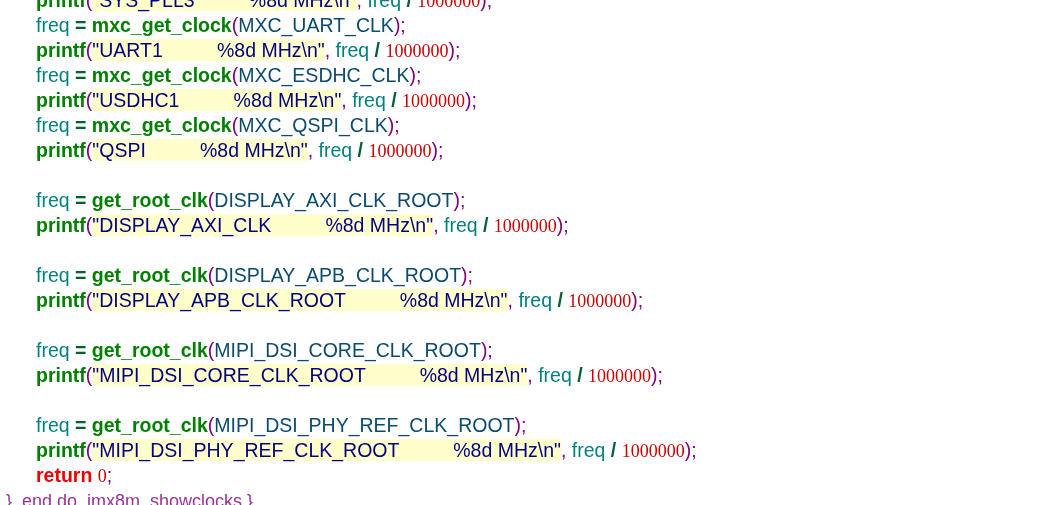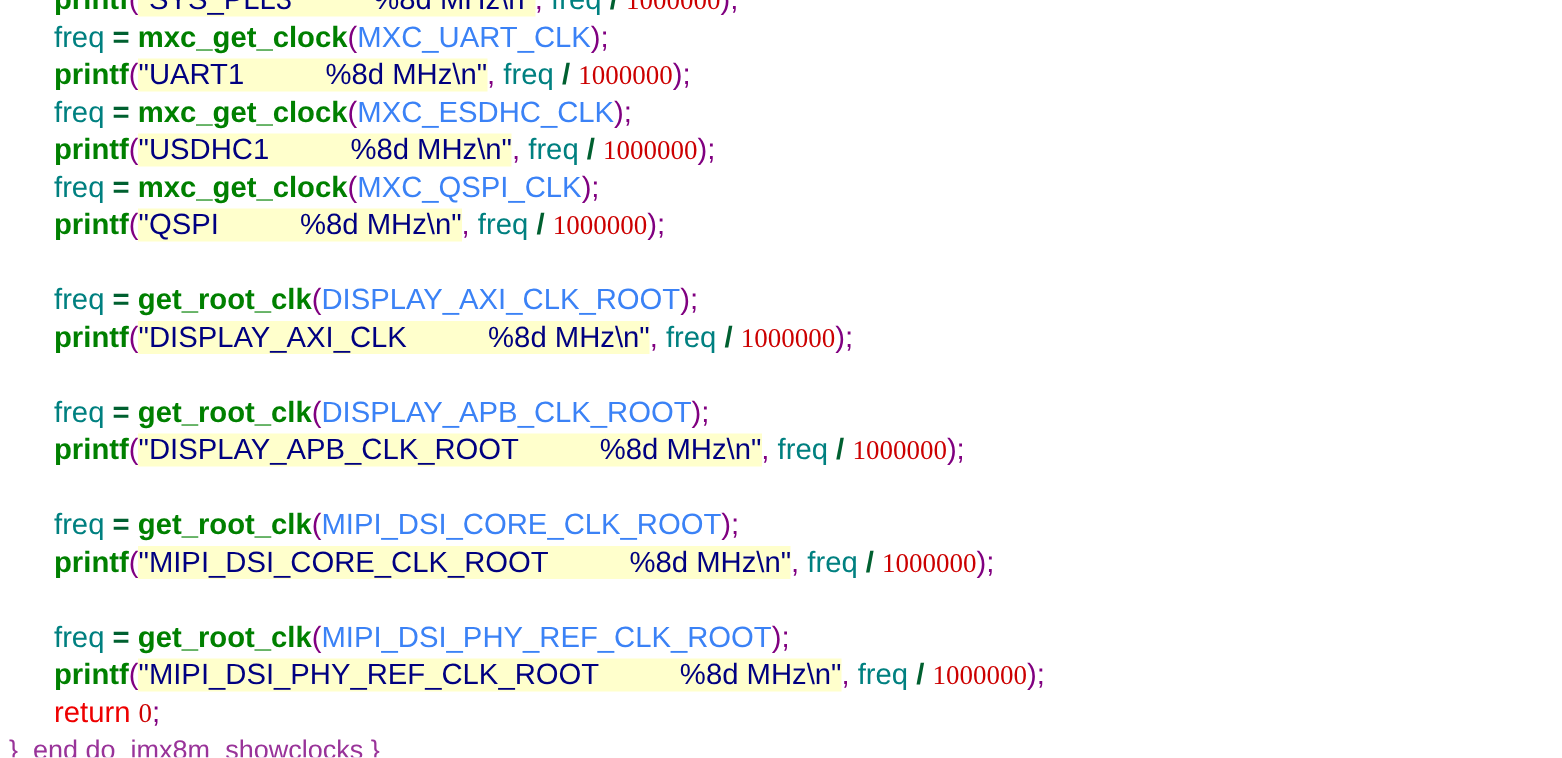--- a/index.html
+++ b/index.html
@@ -47,27 +47,27 @@
 
   
   .tok { white-space: pre; }
 
   .t-func {
     color: #008000;
     font-weight: bold;
   }
   .t-keyword {
     color: #ee0000;
-    font-weight: normal;
+    font-weight: bold;
   }
   .t-var {
     color: #008080;
   }
   .t-macro {
-    color: #3b82f6;
+    color: #0c4a6e;
   }
   .t-punct {
     color: #800080;
   }
   .t-op {
     color: #006030;
     font-weight: bold;
   }
   .t-comma {
     color: #800080;

